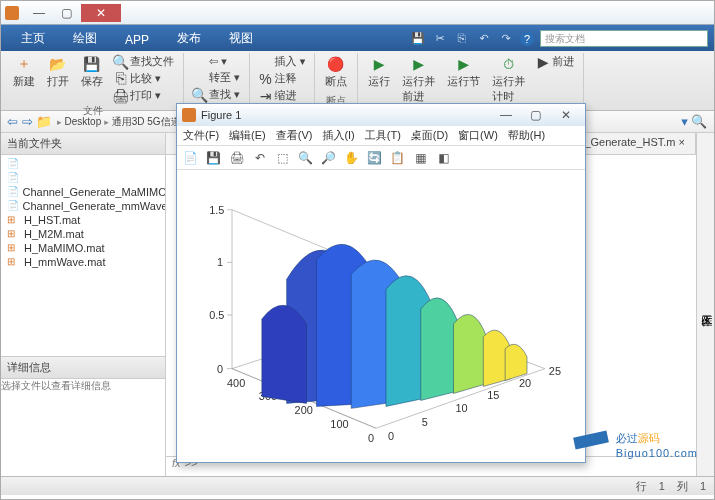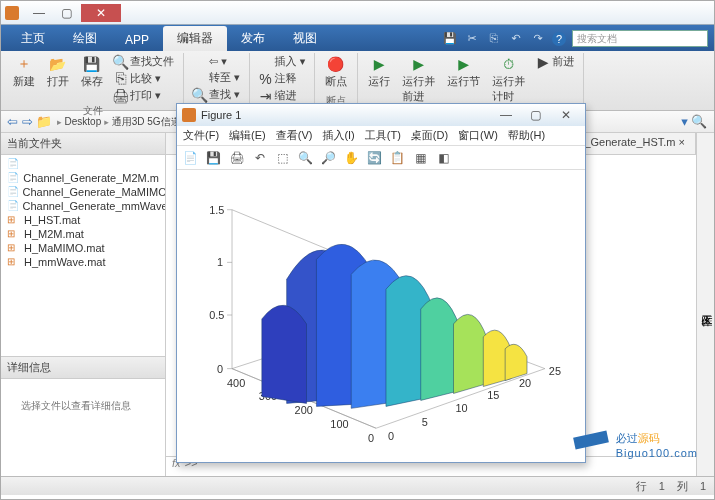--- a/index.html
+++ b/index.html
@@ -8,42 +8,42 @@
 .titlebar-icon{width:14px;height:14px;background:#d97a2e;border-radius:2px;margin-right:6px}
 .titlebar-text{color:#333;font-size:11px;flex:1}
 .win-btns{display:flex;gap:0}
 .win-btn{width:28px;height:18px;display:flex;align-items:center;justify-content:center;font-size:12px;color:#555;cursor:pointer}
 .win-btn.close{background:#c75050;color:#fff;width:40px}
 .tabstrip{height:26px;background:linear-gradient(#3a74b8,#2a5a96);display:flex;align-items:flex-end;padding:0 6px}
 .tab{padding:4px 14px;color:#fff;font-size:12px;cursor:pointer;border-radius:3px 3px 0 0}
 .tab.active{background:linear-gradient(#f7f7f7,#e8e8e8);color:#333}
 .tab-right{margin-left:auto;display:flex;gap:6px;align-items:center;padding-bottom:4px}
 .mini-icon{width:16px;height:16px;display:flex;align-items:center;justify-content:center;color:#cde;cursor:pointer}
-.searchbox{width:136px;height:17px;background:#fff;border:1px solid #7a9;display:flex;align-items:center;padding:0 4px;font-size:10px;color:#999}
+.searchbox{width:168px;height:17px;background:#fff;border:1px solid #7a9;display:flex;align-items:center;padding:0 4px;font-size:10px;color:#999}
 .ribbon{height:60px;background:linear-gradient(#f2f2f2,#e2e2e2);border-bottom:1px solid #bbb;display:flex;padding:2px}
 .ribbon-group{display:flex;flex-direction:column;align-items:center;padding:0 6px;border-right:1px solid #ccc}
 .ribbon-group .label{font-size:10px;color:#666;margin-top:auto}
 .ribbon-btns{display:flex;gap:4px;flex:1}
 .rbtn{display:flex;flex-direction:column;align-items:center;padding:2px 4px;cursor:pointer;font-size:10px;color:#444}
 .rbtn .ic{width:18px;height:18px;margin-bottom:1px;display:flex;align-items:center;justify-content:center;font-size:14px}
 .rbtn.small{flex-direction:row;padding:1px 3px}
 .rbtn.small .ic{width:14px;height:14px;margin:0 2px 0 0}
 .vcol{display:flex;flex-direction:column;gap:0}
 .pathbar{height:22px;background:linear-gradient(#fafafa,#ececec);border-bottom:1px solid #ccc;display:flex;align-items:center;padding:0 6px;gap:4px}
 .pathbar .nav-ic{color:#3a74b8;cursor:pointer;font-size:13px}
 .pathbar .crumb{color:#444;font-size:10px;cursor:pointer}
 .pathbar .sep{color:#888;font-size:9px}
 .main-area{display:flex;height:calc(100% - 155px)}
 .filepanel{width:165px;background:#fff;border-right:1px solid #ccc;display:flex;flex-direction:column}
 .panel-head{background:linear-gradient(#f0f0f0,#e0e0e0);padding:3px 6px;font-size:11px;color:#444;border-bottom:1px solid #ccc}
 .file-list{flex:1;overflow:auto;padding:2px}
 .file-row{display:flex;align-items:center;padding:1px 4px;cursor:pointer;font-size:10px;color:#333}
 .file-row .fic{width:14px;height:12px;margin-right:3px;font-size:10px}
 .detail-panel{border-top:1px solid #ccc;height:120px}
-.detail-content{padding:20px;color:#777;font-size:10px}
+.detail-content{padding:0;color:#777;font-size:10px}
 .editor-area{flex:1;display:flex;flex-direction:column;position:relative}
 .editor-tabs{display:flex;background:#f2f2f2;border-bottom:1px solid #ccc;font-size:10px}
 .editor-tab{padding:3px 10px;border-right:1px solid #ccc;color:#444}
 .fx-bar{height:20px;border-top:1px solid #ccc;display:flex;padding:0 6px;color:#888;font-style:italic;font-size:11px;margin-top:auto}
 .statusbar{height:19px;background:linear-gradient(#f2f2f2,#e2e2e2);border-top:1px solid #bbb;display:flex;align-items:center;padding:0 8px;justify-content:flex-end;gap:12px;font-size:10px;color:#555}
 .figure-window{position:absolute;left:175px;top:102px;width:410px;height:360px;background:#fff;border:1px solid #7a9bc4;box-shadow:2px 4px 8px rgba(0,0,0,.25);z-index:50}
 .fig-title{height:22px;background:linear-gradient(#fff,#dbe8f3);display:flex;align-items:center;padding:0 5px;font-size:11px;color:#333}
 .fig-title .ic{width:14px;height:14px;background:#d97a2e;border-radius:2px;margin-right:5px}
 .fig-menubar{height:20px;display:flex;gap:10px;padding:0 6px;align-items:center;font-size:10px;color:#333;border-bottom:1px solid #ddd}
 .fig-menuitem{cursor:pointer}
@@ -69,21 +69,20 @@
     <div class="win-btn">—</div>
     <div class="win-btn">▢</div>
     <div class="win-btn close">✕</div>
   </div>
 </div>
 
 <div class="tabstrip" id="tabstrip">
   <div class="tab">主页</div>
     <div class="tab">绘图</div>
     <div class="tab">APP</div>
-    <div class="tab active">编辑器</div>
     <div class="tab">发布</div>
     <div class="tab">视图</div>
     <div class="tab-right">
     <span class="mini-icon">💾</span>
     <span class="mini-icon">✂</span>
     <span class="mini-icon">⎘</span>
     <span class="mini-icon">↶</span>
     <span class="mini-icon">↷</span>
     <span class="mini-icon" style="background:#2b6fb5;color:#fff;border-radius:50%;width:14px;height:14px">?</span>
     <div class="searchbox">搜索文档</div>
@@ -216,21 +215,20 @@
 
 <div class="main-area">
   <div class="filepanel">
     <div class="panel-head">当前文件夹</div>
     <div class="file-list" id="flist">
         <div class="file-row">
           <span class="fic" style="color:#888">📄</span>
         </div>
         <div class="file-row">
           <span class="fic" style="color:#888">📄</span>
-          <span>Channel_Generate_M2M.m</span>
         </div>
         <div class="file-row">
           <span class="fic" style="color:#888">📄</span>
           <span>Channel_Generate_MaMIMO</span>
         </div>
         <div class="file-row">
           <span class="fic" style="color:#888">📄</span>
           <span>Channel_Generate_mmWave.</span>
         </div>
         <div class="file-row">

